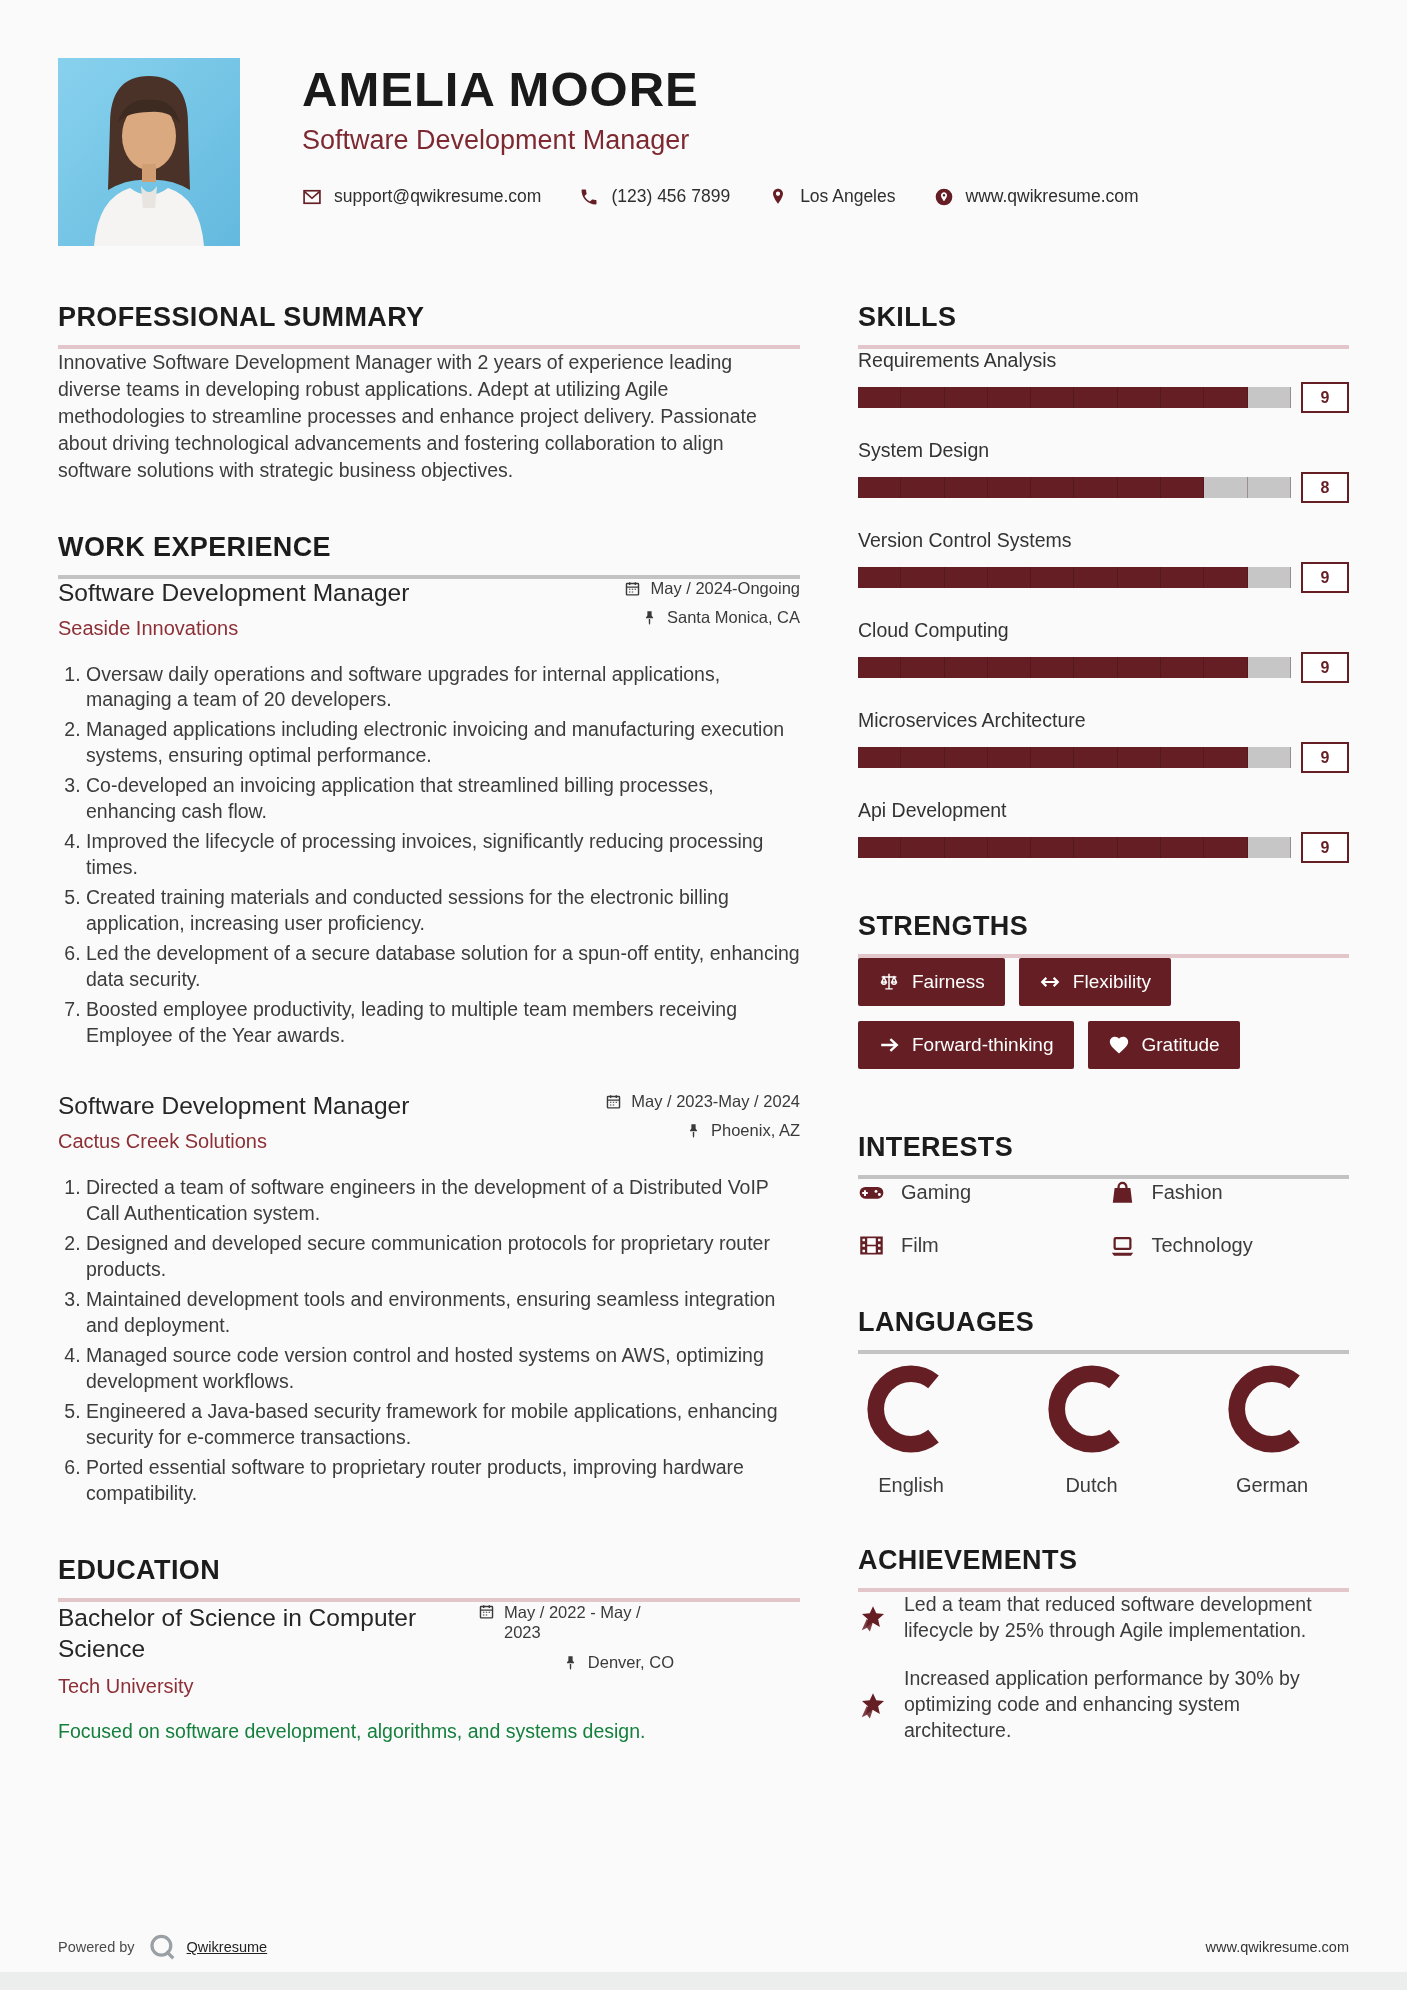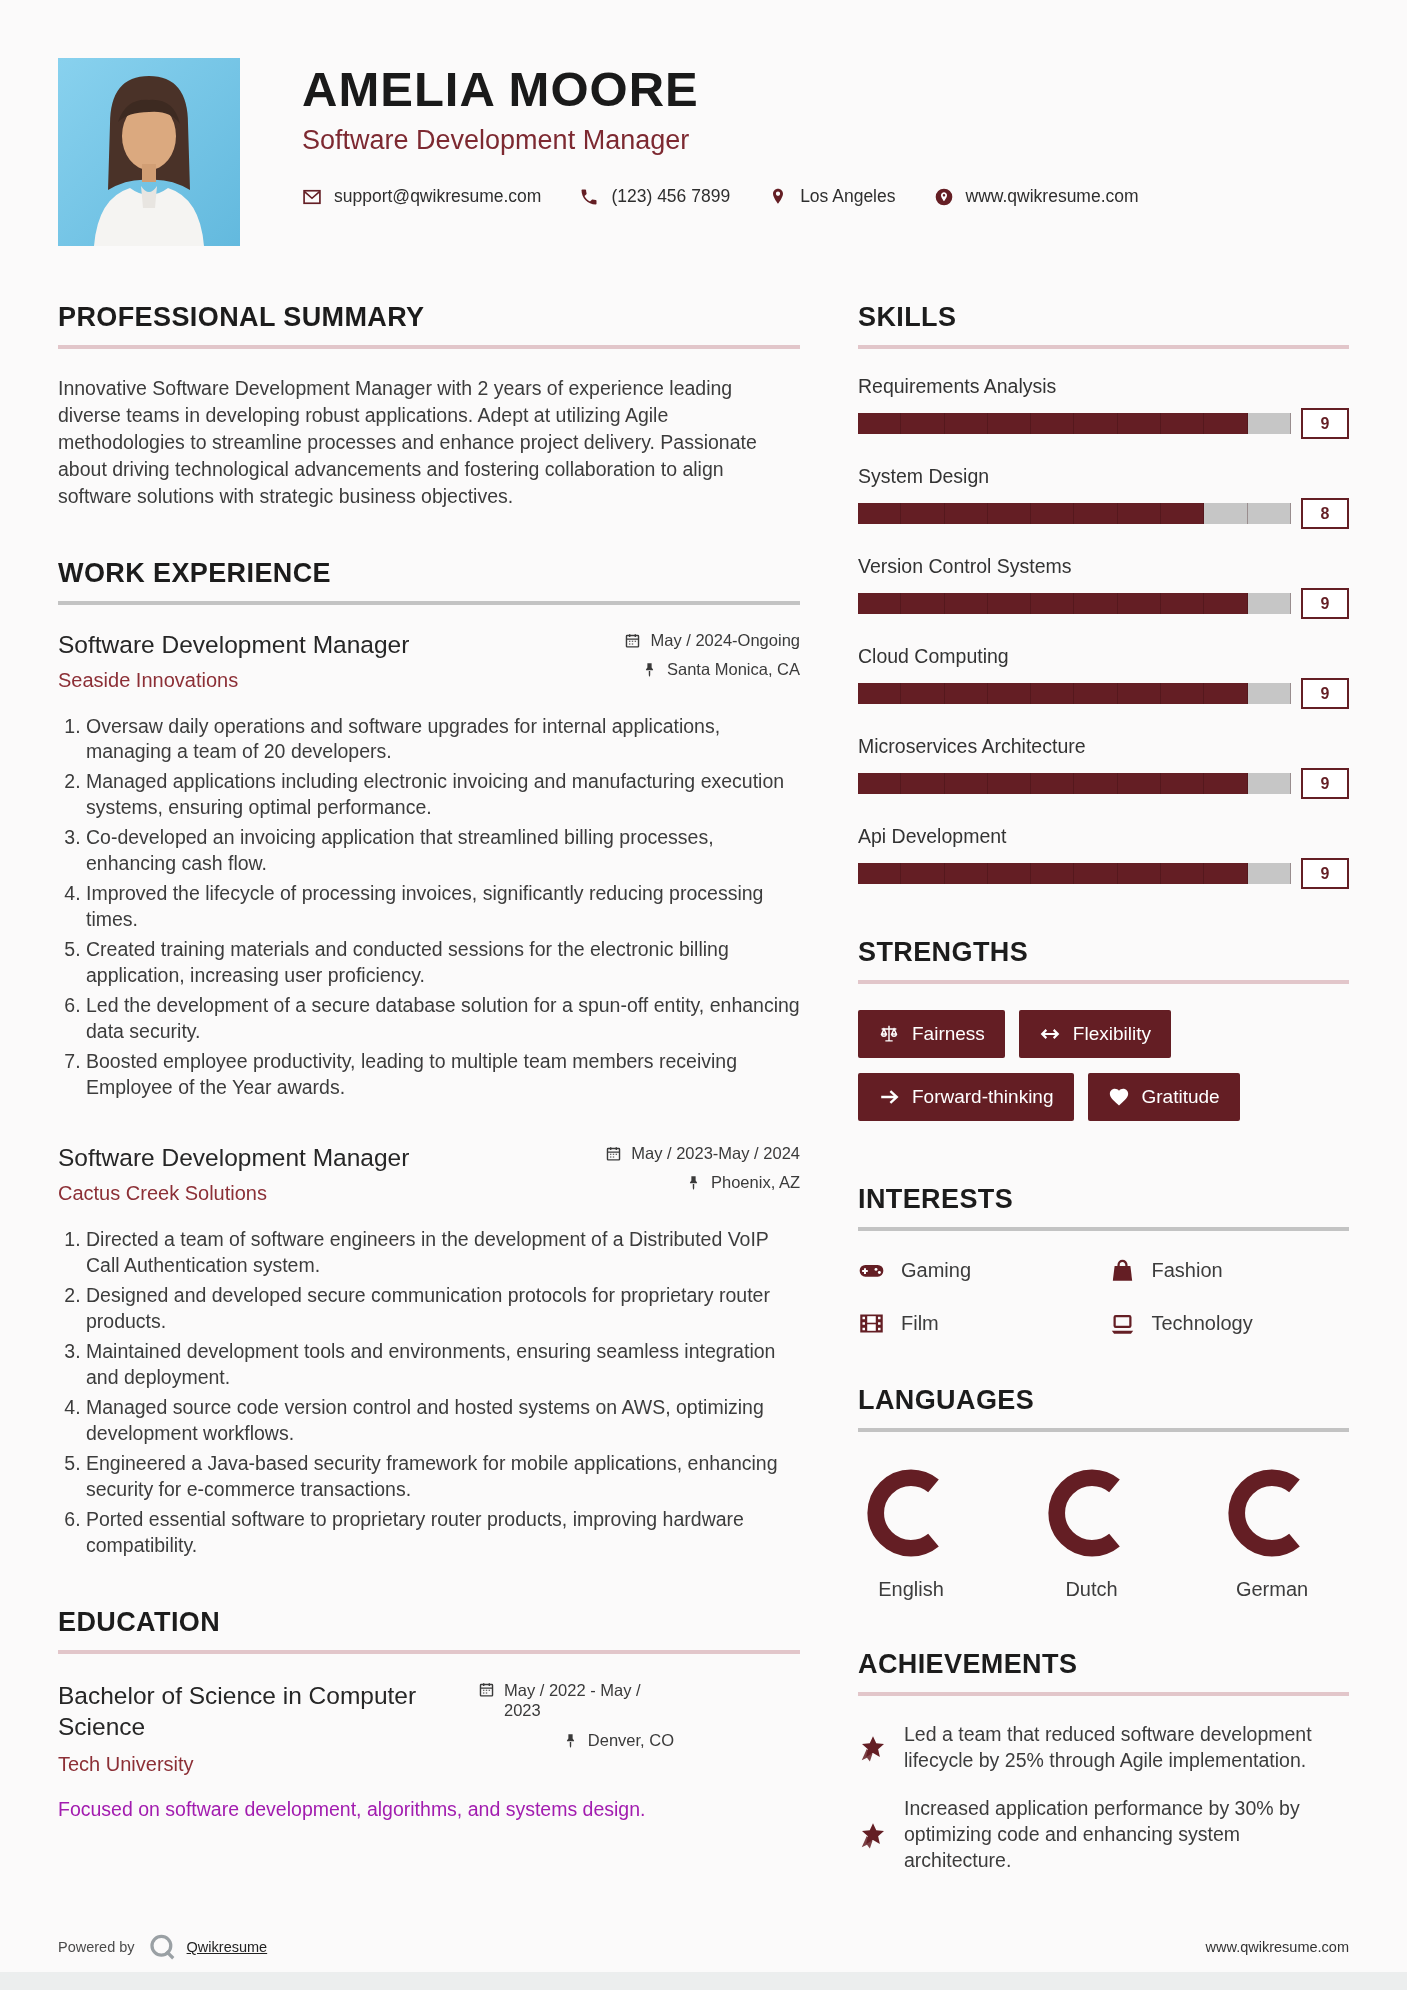--- a/index.html
+++ b/index.html
@@ -22,21 +22,21 @@
   .contact-row{display:flex;align-items:center;margin-top:30px;font-size:17.5px;color:#2e2e2e;}
   .contact-item{display:flex;align-items:center;margin-right:38px;}
   .contact-item .ic{width:20px;height:20px;margin-right:12px;flex:none;}
 
   
   .sec{margin-bottom:48px;}
   .sec-h{font-size:27px;font-weight:bold;color:#1c1c1c;letter-spacing:.4px;margin:0 0 12px 0;}
   .rule{height:4px;width:100%;}
   .rule.pink{background:#e2c6ca;}
   .rule.gray{background:#c3c3c3;}
-  .sec-body{margin-top:26px;}
+  .sec-body{}
 
   
   .columns{display:flex;align-items:flex-start;}
   .col-left{width:742px;flex:none;}
   .col-right{flex:1;margin-left:58px;min-width:0;}
 
   .summary-text{font-size:19.5px;line-height:1.38;color:#3c3c3c;}
 
   
   .job{margin-bottom:44px;}
@@ -46,21 +46,21 @@
   .job-meta{text-align:right;font-size:16.5px;color:#3a3a3a;flex:none;max-width:230px;}
   .meta-line{display:flex;justify-content:flex-end;align-items:flex-start;margin-bottom:10px;}
   .meta-line .ic{width:17px;height:17px;margin-right:9px;flex:none;margin-top:1px;}
   .edu-dates{max-width:170px;text-align:left;line-height:1.25;}
   .bullets{margin:22px 0 0 0;padding-left:28px;font-size:19.5px;line-height:1.33;color:#3c3c3c;}
   .bullets li{margin-bottom:4px;}
 
   
   .edu-degree{font-size:24.5px;color:#262626;max-width:420px;line-height:1.3;}
   .edu-school{font-size:20px;color:#8c2f36;margin-top:10px;}
-  .edu-desc{font-size:19.5px;color:#a21caf;margin-top:22px;}
+  .edu-desc{font-size:19.5px;color:#15803d;margin-top:22px;}
   .edu-head{display:flex;justify-content:flex-start;align-items:flex-start;}
 
   
   .skill{margin-bottom:26px;}
   .skill-name{font-size:19.5px;color:#333;margin-bottom:10px;}
   .skill-row{display:flex;align-items:center;}
   .skill-track{flex:1;height:21px;background:#c6c6c6;position:relative;overflow:hidden;}
   .skill-track::after{content:"";position:absolute;inset:0;
     background:repeating-linear-gradient(90deg,transparent 0,transparent calc(10% - 1px),rgba(50,10,13,.30) calc(10% - 1px),rgba(50,10,13,.30) 10%);
     pointer-events:none;}

